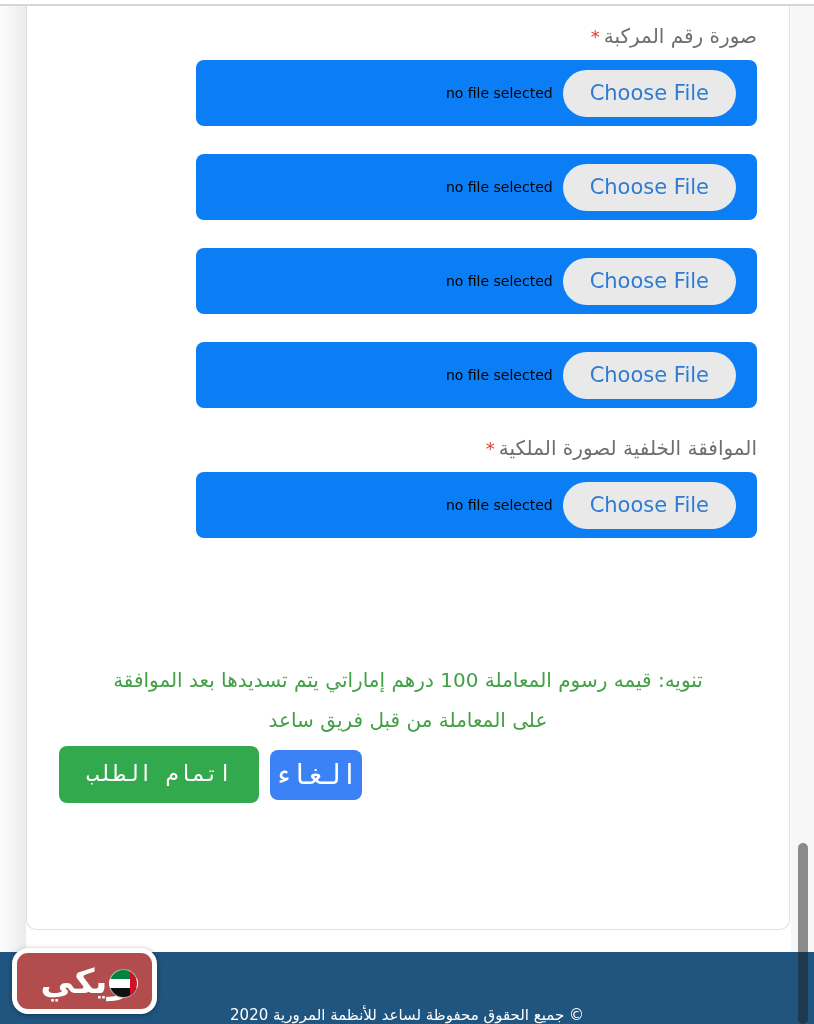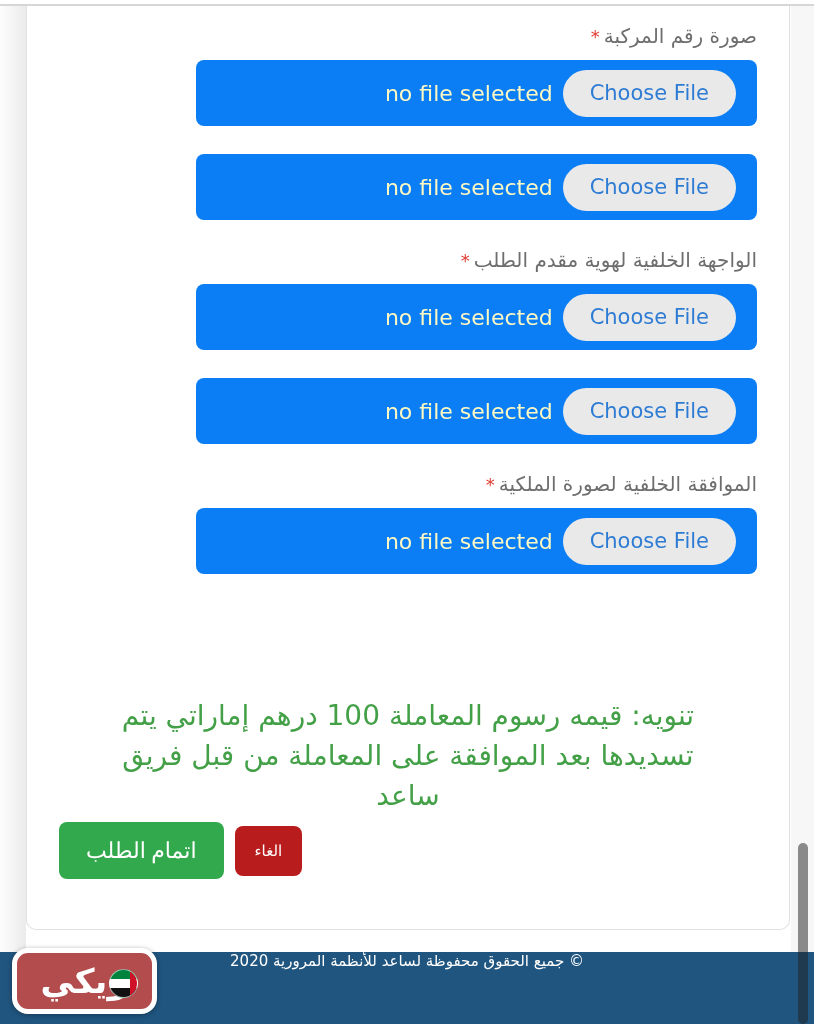--- a/index.html
+++ b/index.html
@@ -46,43 +46,43 @@
     cursor:pointer;
   }
   .choose-pill{
     height:47px;border:none;border-radius:24px;
     background:#e9e9ea;color:#2d7bd3;
     font-size:21px;font-family:"DejaVu Sans",sans-serif;
     padding:8px 27px;direction:ltr;
     cursor:pointer;white-space:nowrap;
   }
   .file-status{
-    color:#fef9c3;font-size:22px;direction:ltr;white-space:nowrap;
+    color:#000000;font-size:14px;direction:ltr;white-space:nowrap;
   }
 
   .notice{
     margin-top:122px;
     text-align:center;
-    color:#43a047;font-size:28px;line-height:40px;
+    color:#43a047;font-size:20px;line-height:40px;
     padding:0 38px;
   }
 
   .btn-row{
     direction:ltr;display:flex;align-items:center;gap:11px;
     margin-top:6px;
   }
-  .btn{border:none;border-radius:8px;color:#fff;font-family:Liberation Serif, serif;cursor:pointer;}
+  .btn{border:none;border-radius:8px;color:#fff;font-family:Liberation Mono, monospace;cursor:pointer;}
   .btn-submit{background:#33a94e;font-size:22px;height:57px;padding:0 27px;}
-  .btn-cancel{background:#b91c1c;font-size:15px;height:50px;padding:0 20px;}
+  .btn-cancel{background:#3b82f6;font-size:28px;height:50px;padding:0 4px;}
 
   
   .footer{
     position:absolute;left:0;top:952px;width:814px;height:72px;
     background:#20557f;direction:rtl;
-    display:flex;align-items:flex-start;justify-content:center;
+    display:flex;align-items:flex-end;justify-content:center;
   }
   .footer-text{color:#ffffff;font-size:15px;}
 
   
   .logo{
     position:absolute;left:12px;top:948px;width:145px;height:66px;
     background:#b34c4c;border:5px solid #ffffff;border-radius:16px;
     box-sizing:border-box;
     box-shadow:0 1px 5px rgba(0,0,0,0.35);
     display:flex;align-items:center;justify-content:center;
@@ -125,21 +125,20 @@
       </div>
 
       <div class="field-group">
         <div class="file-box">
           <button class="choose-pill">Choose File</button>
           <span class="file-status">no file selected</span>
         </div>
       </div>
 
       <div class="field-group">
-        <div class="field-label"><span>الواجهة الخلفية لهوية مقدم الطلب</span><span class="req">*</span></div>
         <div class="file-box">
           <button class="choose-pill">Choose File</button>
           <span class="file-status">no file selected</span>
         </div>
       </div>
 
       <div class="field-group">
         <div class="file-box">
           <button class="choose-pill">Choose File</button>
           <span class="file-status">no file selected</span>

